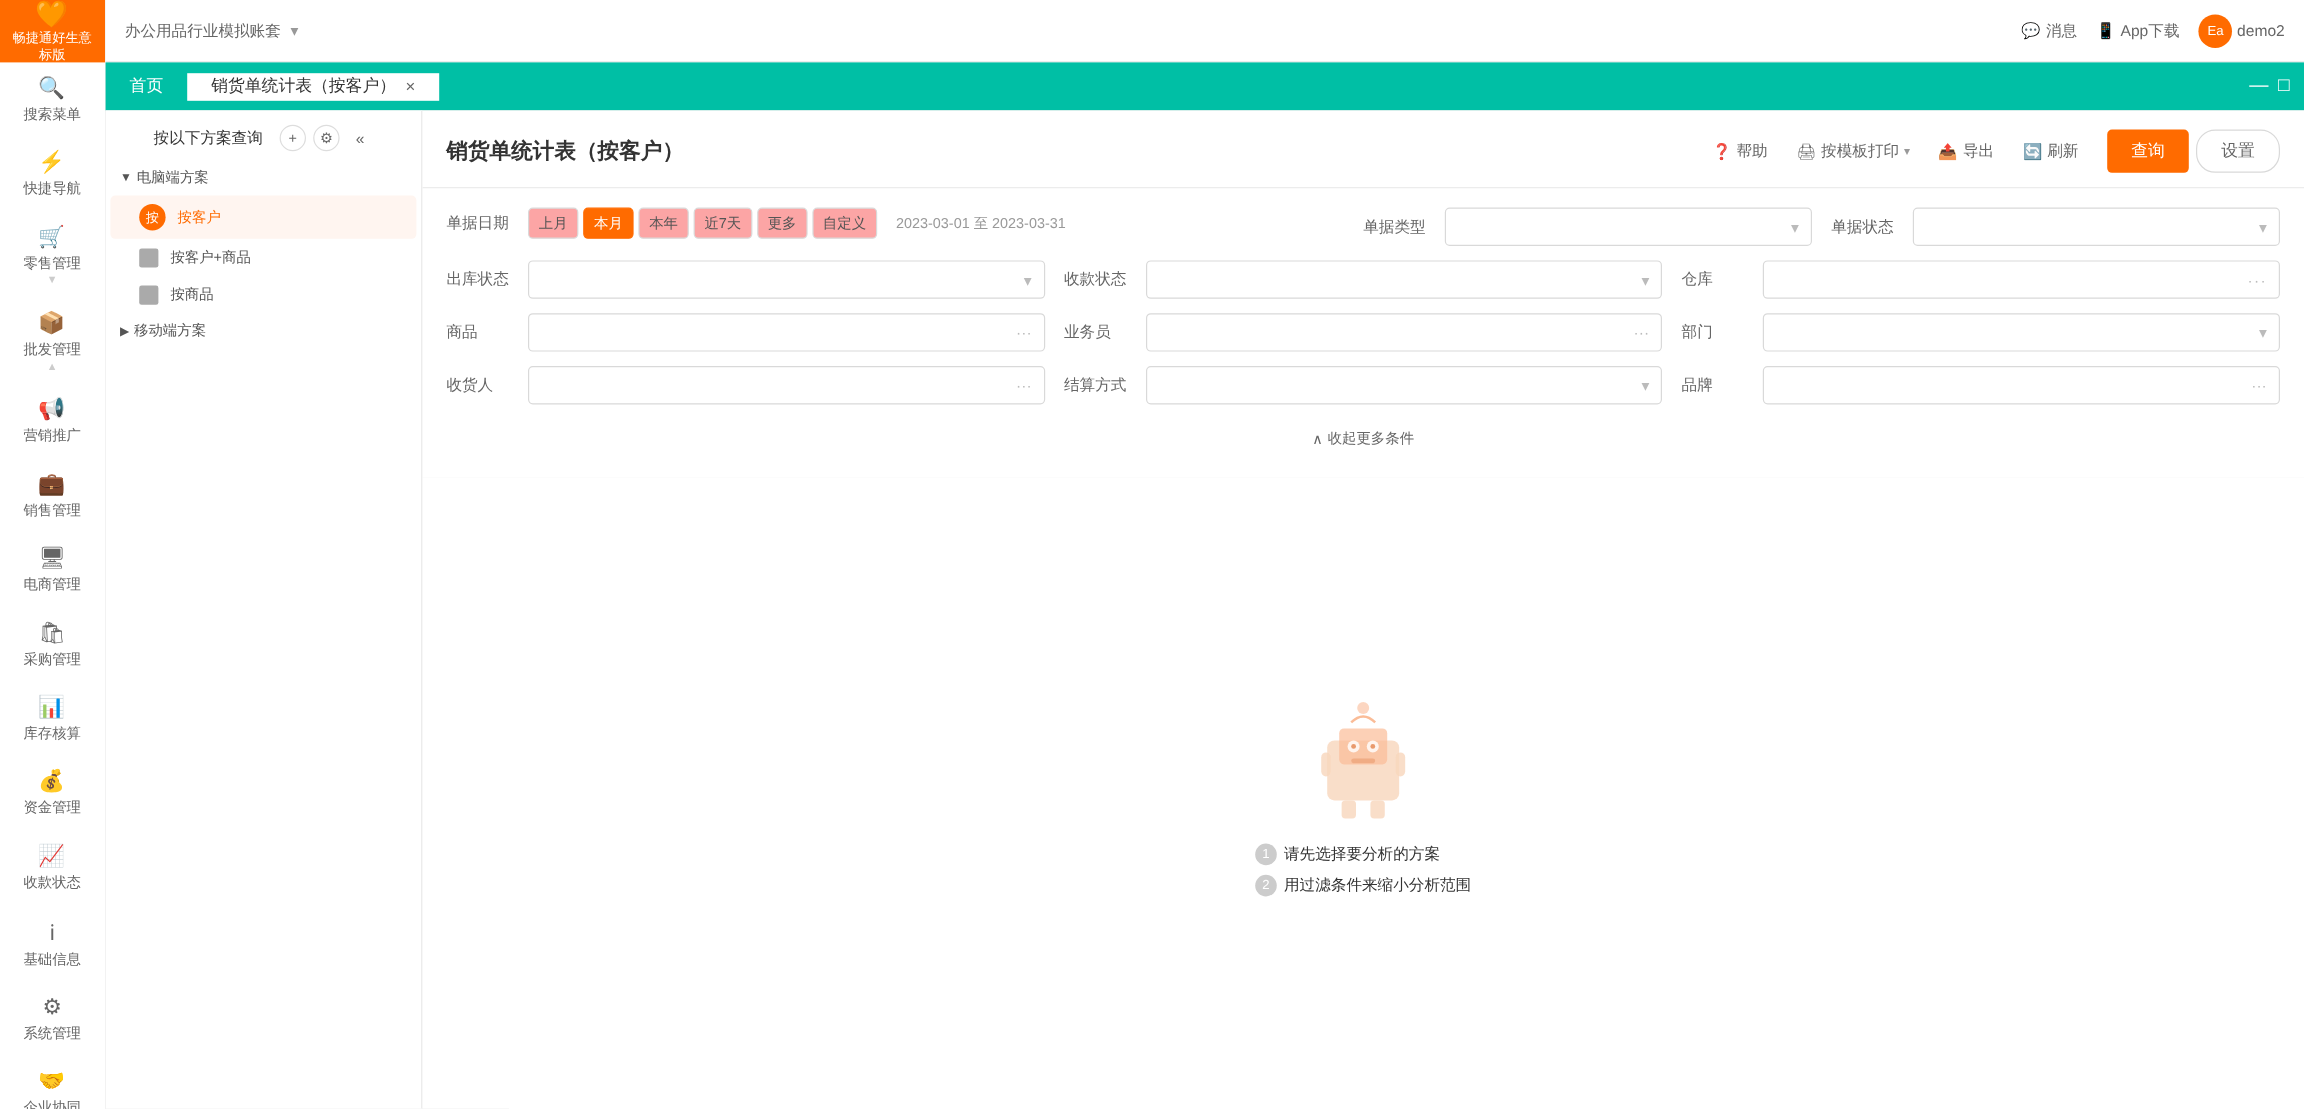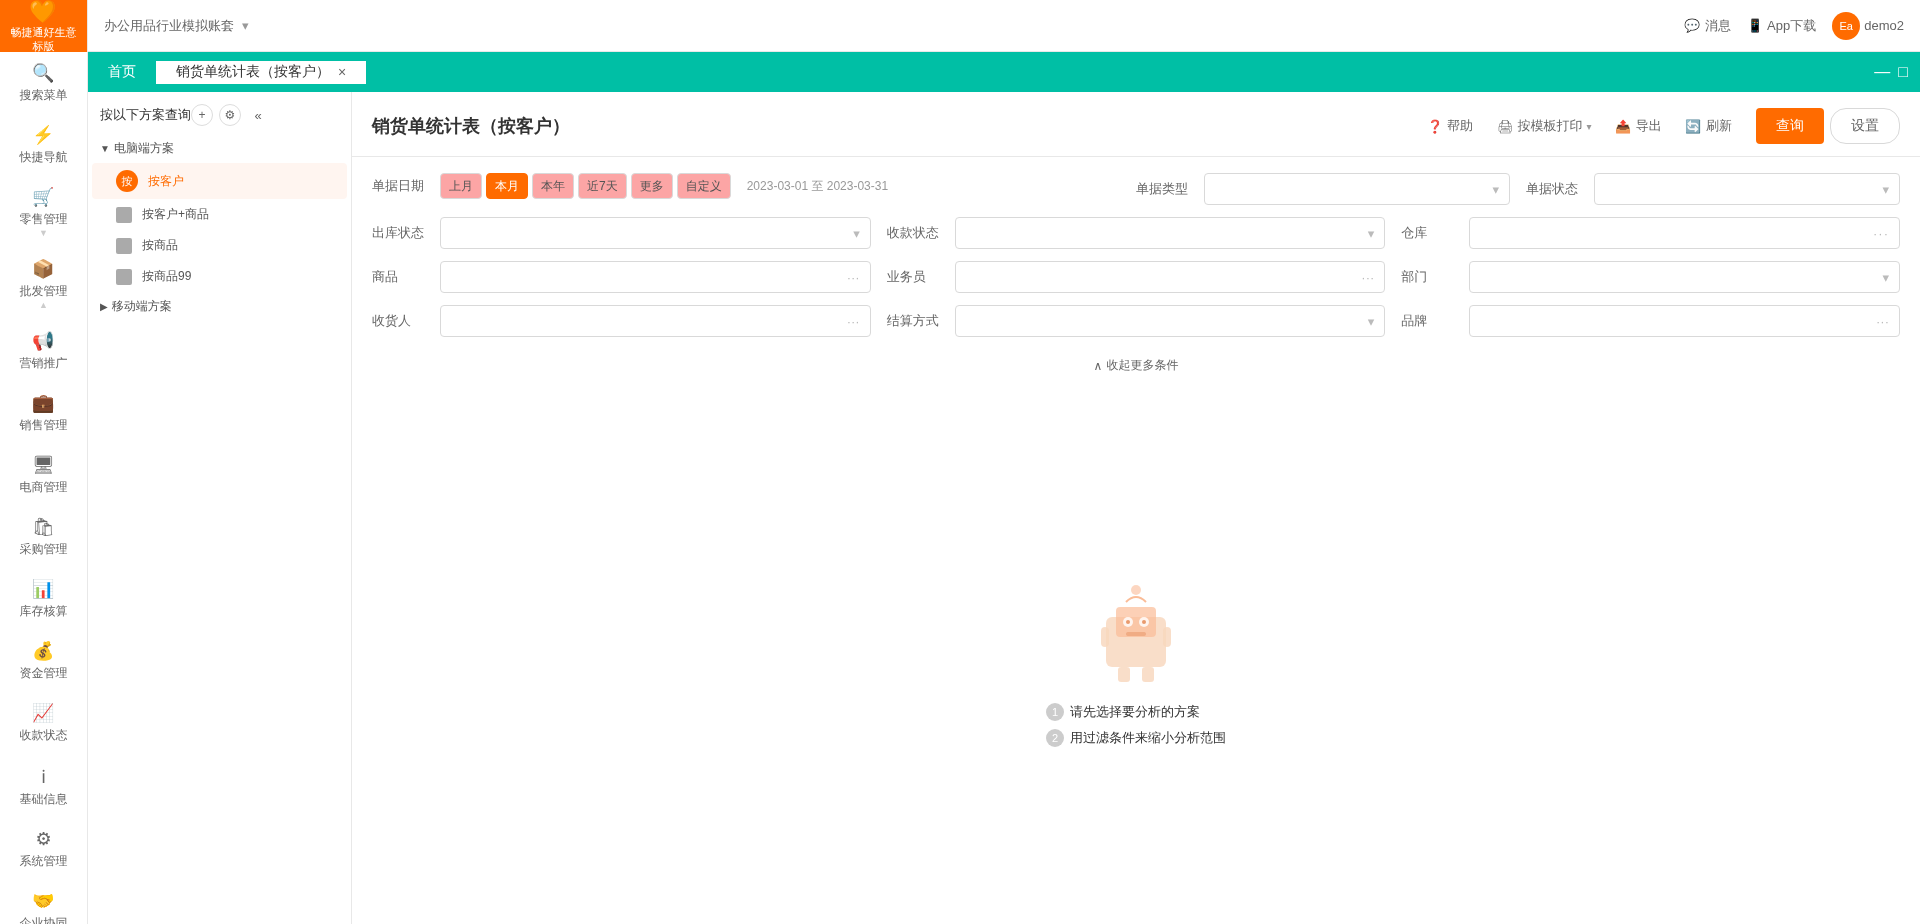--- a/index.html
+++ b/index.html
@@ -20,21 +20,21 @@
     .header-left { display: flex; align-items: center; gap: 8px; color: #666; font-size: 13px; }
     .header-right { display: flex; align-items: center; gap: 16px; }
     .header-right-item { display: flex; align-items: center; gap: 4px; color: #666; font-size: 13px; cursor: pointer; }
     .avatar { width: 28px; height: 28px; border-radius: 50%; background: #ff6b00; display: flex; align-items: center; justify-content: center; color: #fff; font-size: 11px; }
 
     
     .content { flex: 1; display: flex; background: #f5f5f5; overflow: hidden; }
 
     
     .side-panel { width: 264px; background: #fff; border-right: 1px solid #e8e8e8; padding: 12px 0; }
-    .side-panel-header { display: flex; align-items: center; justify-content: flex-start; padding: 0 12px 8px; }
+    .side-panel-header { display: flex; align-items: center; justify-content: center; padding: 0 12px 8px; gap: 14px; }
     .side-panel-title { font-size: 13px; color: #333; font-weight: 500; }
     .side-panel-actions { display: flex; gap: 6px; }
     .side-panel-action-btn { width: 22px; height: 22px; border-radius: 50%; border: 1px solid #ddd; display: flex; align-items: center; justify-content: center; cursor: pointer; color: #666; font-size: 12px; }
     .side-panel-collapse { width: 22px; height: 22px; display: flex; align-items: center; justify-content: center; cursor: pointer; color: #666; }
 
     .tree-group { padding: 0 4px; }
     .tree-group-header { display: flex; align-items: center; gap: 4px; padding: 6px 8px; color: #555; font-size: 12px; cursor: pointer; }
     .tree-item { display: flex; align-items: center; gap: 6px; padding: 7px 8px 7px 24px; cursor: pointer; border-radius: 4px; color: #555; font-size: 12px; }
     .tree-item.active { background: #fff5f0; color: #ff6b00; }
     .tree-item.active .tree-circle { width: 22px; height: 22px; border-radius: 50%; background: #ff6b00; color: #fff; display: flex; align-items: center; justify-content: center; font-size: 11px; margin-right: 4px; }
@@ -219,24 +219,20 @@
           <div class="tree-circle" style="width:22px; height:22px; border-radius:50%; background:#ff6b00; color:#fff; display:flex; align-items:center; justify-content:center; font-size:11px; margin-right:4px;">按</div>
           <span>按客户</span>
         </div>
         <div class="tree-item">
           <div style="width:16px; height:16px; background:#aaa; margin-right:4px; border-radius:2px; display:inline-block;"></div>
           <span>按客户+商品</span>
         </div>
         <div class="tree-item">
           <div style="width:16px; height:16px; background:#aaa; margin-right:4px; border-radius:2px; display:inline-block;"></div>
           <span>按商品</span>
-        </div>
-        <div class="tree-item">
-          <div style="width:16px; height:16px; background:#aaa; margin-right:4px; border-radius:2px; display:inline-block;"></div>
-          <span>按商品99</span>
         </div>
       </div>
 
       <div class="tree-group">
         <div class="tree-group-header">
           <span style="font-size:10px;">▶</span>
           <span>移动端方案</span>
         </div>
       </div>
     </div>

